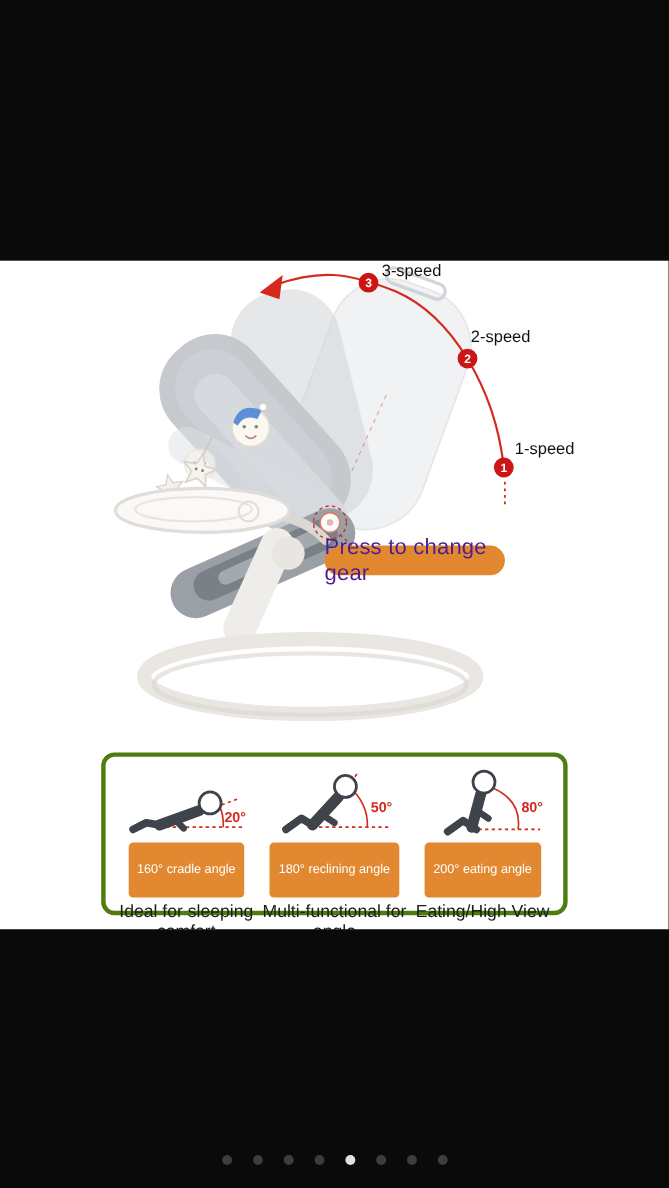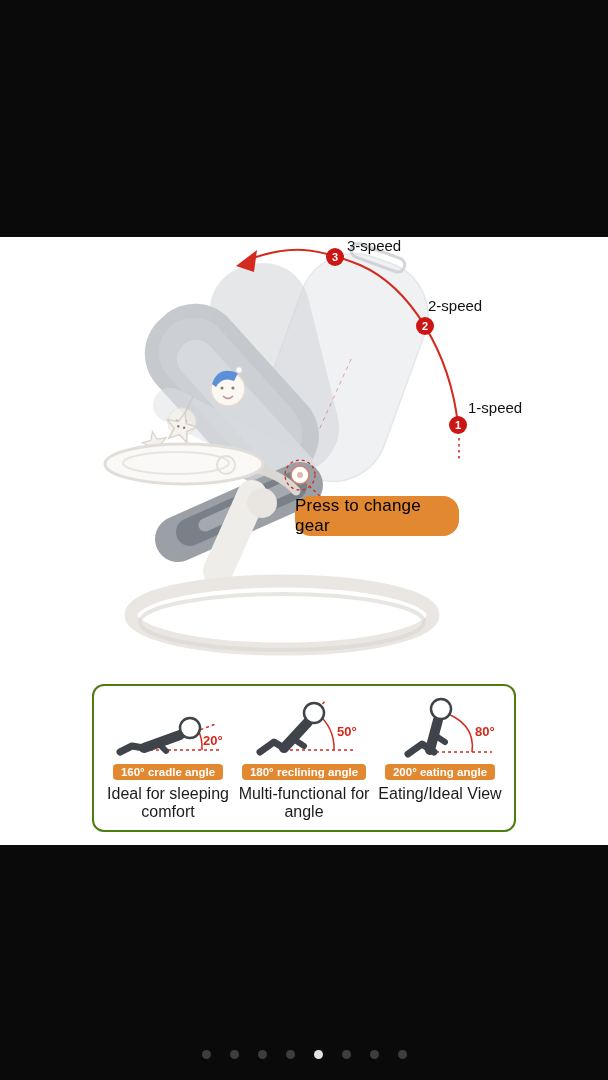--- a/index.html
+++ b/index.html
@@ -5,30 +5,30 @@
   *{margin:0;padding:0;box-sizing:border-box}
   html,body{background:#000}
   body{font-family:"Liberation Sans",sans-serif}
   .screen{position:relative;width:608px;height:1080px;margin:0 auto;background:#0a0a0a;overflow:hidden}
   .letterbox{position:absolute;left:0;width:608px;background:#0a0a0a}
   .letterbox.top{top:0;height:237px}
   .letterbox.bottom{bottom:0;height:235px}
   .content{position:absolute;top:237px;left:0;width:608px;height:608px;background:#ffffff}
   .illustration{position:absolute;top:0;left:0;display:block}
   svg{font-family:"Liberation Sans",sans-serif}
-  .gear-pill{position:absolute;left:295px;top:259px;width:164px;height:40px;background:#e28830;
-             border-radius:16px;color:#000000;font-size:17px;display:flex;align-items:center;
+  .gear-pill{position:absolute;left:295px;top:259px;width:164px;height:27px;background:#e28830;
+             border-radius:16px;color:#4c1d95;font-size:20px;display:flex;align-items:center;
              justify-content:center;letter-spacing:.2px}
   .angle-panel{position:absolute;left:92px;top:447px;width:424px;height:148px;background:#fff;
-               border:2px solid #4d7c0f;border-radius:12px;display:flex;justify-content:space-between;
+               border:4px solid #4d7c0f;border-radius:12px;display:flex;justify-content:space-between;
                padding:10px 6px 0}
   .angle-card{width:136px;text-align:center}
   .angle-card svg{display:block;margin:0 auto}
-  .badge{display:inline-block;background:#e28830;color:#fff;font-size:11.5px;font-weight:bold;
-         padding:2px 8px;border-radius:4px;white-space:nowrap;margin-top:2px}
+  .badge{display:inline-block;background:#e28830;color:#fff;font-size:11.5px;font-weight:normal;
+         padding:19px 8px;border-radius:4px;white-space:nowrap;margin-top:2px}
   .caption{margin-top:5px;font-size:16px;color:#1c1c1c}
   .dots{position:absolute;bottom:21px;left:0;width:100%;display:flex;justify-content:center;gap:19px}
   .dot{width:9px;height:9px;border-radius:50%;background:#3d3d3d}
   .dot.active{background:#e2e2e2}
 </style>
 </head>
 <body>
 
 <div class="screen">
 
@@ -177,21 +177,21 @@
           <line x1="52" y1="56" x2="114" y2="56" stroke="#d42a1e" stroke-width="1.5" stroke-dasharray="3 3"></line>
           <line x1="52" y1="56" x2="61" y2="8" stroke="#d42a1e" stroke-width="1.5" stroke-dasharray="3 3"></line>
           <path d="M 94 56 Q 98 26 62 15" fill="none" stroke="#d42a1e" stroke-width="1.5"></path>
           <polyline points="30,58 44,48 56,56" fill="none" stroke="#3f444a" stroke-width="7" stroke-linecap="round" stroke-linejoin="round"></polyline>
           <line x1="52" y1="54" x2="60" y2="24" stroke="#3f444a" stroke-width="10" stroke-linecap="round"></line>
           <line x1="55" y1="38" x2="67" y2="46" stroke="#3f444a" stroke-width="6" stroke-linecap="round"></line>
           <circle cx="63" cy="13" r="10" fill="#ffffff" stroke="#3f444a" stroke-width="2.5"></circle>
           <text x="97" y="40" font-size="13" font-weight="bold" fill="#d42a1e">80°</text>
         </svg>
         <div class="badge">200° eating angle</div>
-        <div class="caption">Eating/Ideal View</div>
+        <div class="caption">Eating/High View</div>
       </div>
 
     </div>
   </div>
 
   <div class="letterbox bottom">
     <div class="dots">
         <span class="dot"></span>
         <span class="dot"></span>
         <span class="dot"></span>

